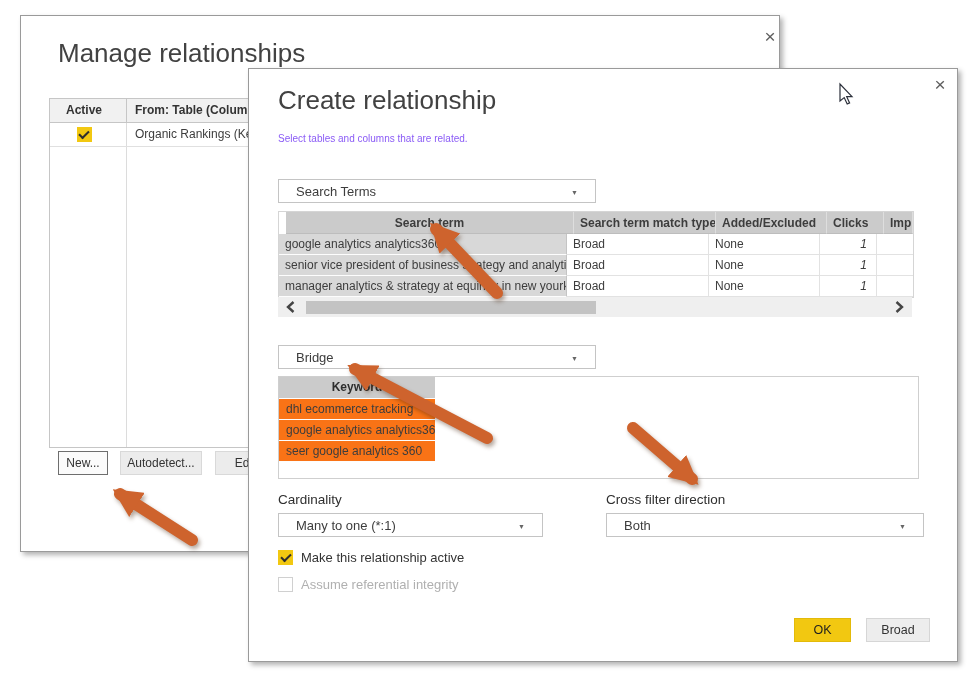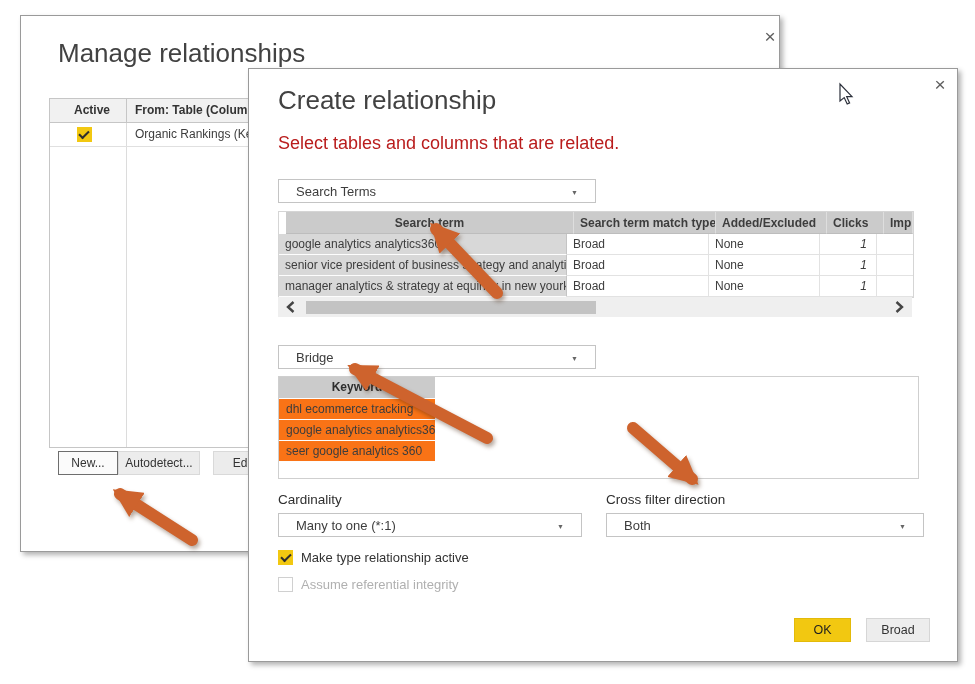--- a/index.html
+++ b/index.html
@@ -11,43 +11,43 @@
   .dlg-title{position:absolute;font-size:26px;font-weight:300;color:#424242;margin:0;white-space:nowrap;}
   .close-btn{position:absolute;width:26px;height:26px;background:none;border:none;font-size:19px;font-weight:300;color:#5f5f5f;line-height:26px;text-align:center;padding:0;cursor:default;}
 
   
   .manage{left:20px;top:15px;width:760px;height:537px;}
   .manage .dlg-title{left:37px;top:22px;}
   .manage .close-btn{left:736px;top:8px;}
   .mtable{position:absolute;left:28px;top:82px;width:702px;border:1px solid #c6c6c6;font-size:12px;box-sizing:border-box;}
   .mhead{display:flex;height:23px;line-height:23px;background:#f1f1f1;border-bottom:1px solid #c6c6c6;font-weight:bold;color:#333;}
   .mhead .mc1{border-right:1px solid #c6c6c6;}
-  .mc1{width:77px;box-sizing:border-box;padding:0 24px;flex:none;}
+  .mc1{width:77px;box-sizing:border-box;padding:0 16px;flex:none;}
   .mc2{flex:1;box-sizing:border-box;padding:0 8px;overflow:hidden;white-space:nowrap;}
   .mrow{display:flex;height:23px;line-height:23px;background:#fff;border-bottom:1px solid #e0e0e0;color:#3d3d3d;}
   .mrow .mc1{display:flex;align-items:center;justify-content:center;padding:0;border-right:1px solid #dcdcdc;}
   .mempty{position:relative;height:300px;background:#fff;}
   .mvline{position:absolute;left:76px;top:0;bottom:0;width:1px;background:#dcdcdc;}
   .mbuttons{position:absolute;left:37px;top:435px;display:flex;}
   .btn{height:24px;font-size:12px;color:#333;background:#ececec;border:1px solid #d9d9d9;padding:0;box-sizing:border-box;font-family:inherit;overflow:hidden;white-space:nowrap;}
-  .btn-new{width:60px;background:#fbfbfb;border:1px solid #6e6e6e;margin-right:0;}
+  .btn-new{width:50px;background:#fbfbfb;border:1px solid #6e6e6e;margin-right:12px;}
   .btn-auto{width:82px;margin-right:13px;}
   .btn-edit{width:70px;}
 
   
   .create{left:248px;top:68px;width:710px;height:594px;}
   .create .dlg-title{left:29px;top:16px;}
   .create .close-btn{left:678px;top:3px;}
-  .subtitle{position:absolute;left:29px;top:64px;font-size:18px;color:#b91c1c;}
+  .subtitle{position:absolute;left:29px;top:64px;font-size:10px;color:#8b5cf6;}
 
   .dd{position:absolute;height:24px;border:1px solid #c4c4c4;background:#fff;display:flex;align-items:center;padding:0 17px;box-sizing:border-box;font-size:13px;color:#3d3d3d;}
   .dd .caret{margin-left:auto;font-size:7px;color:#666;transform:translateY(1px);}
   .dd1{left:29px;top:110px;width:318px;}
   .dd2{left:29px;top:276px;width:318px;}
-  .dd3{left:29px;top:444px;width:304px;}
+  .dd3{left:29px;top:444px;width:265px;}
   .dd4{left:357px;top:444px;width:318px;}
 
   
   .t1{position:absolute;left:29px;top:142px;width:634px;font-size:12px;border:1px solid #d5d5d5;box-sizing:content-box;}
   .t1row{display:flex;height:21px;line-height:21px;}
   .t1row.hdr{height:22px;line-height:22px;font-weight:bold;color:#2e2e2e;padding-left:7px;}
   .t1 .cell{box-sizing:border-box;padding:0 6px;overflow:hidden;white-space:nowrap;border-right:1px solid #e2e2e2;border-bottom:1px solid #e2e2e2;background:#fff;color:#3d3d3d;}
   .t1 .c1{width:288px;flex:none;}
   .t1 .c2{width:142px;flex:none;}
   .t1 .c3{width:111px;flex:none;}
@@ -201,21 +201,21 @@
     </div>
     <div class="dd dd4">
       <span>Both</span>
       <span class="caret">▼</span>
     </div>
 
     <div class="cbitem cbi1">
       <span class="cb cb-checked">
           <span class="checkmark"></span>
         </span>
-      <span class="cblabel">Make type relationship active</span>
+      <span class="cblabel">Make this relationship active</span>
     </div>
     <div class="cbitem cbi3">
       <span class="cb cb-disabled"></span>
       <span class="cblabel">Assume referential integrity</span>
     </div>
 
     <button class="okbtn">OK</button>
     <button class="cancelbtn">Broad</button>
   </section>
 

